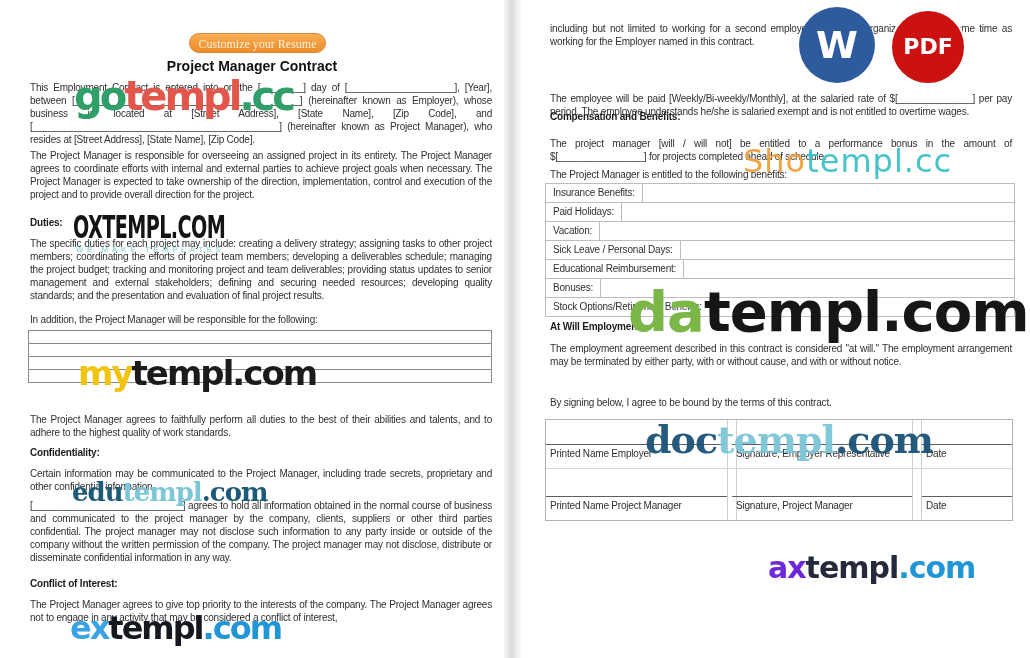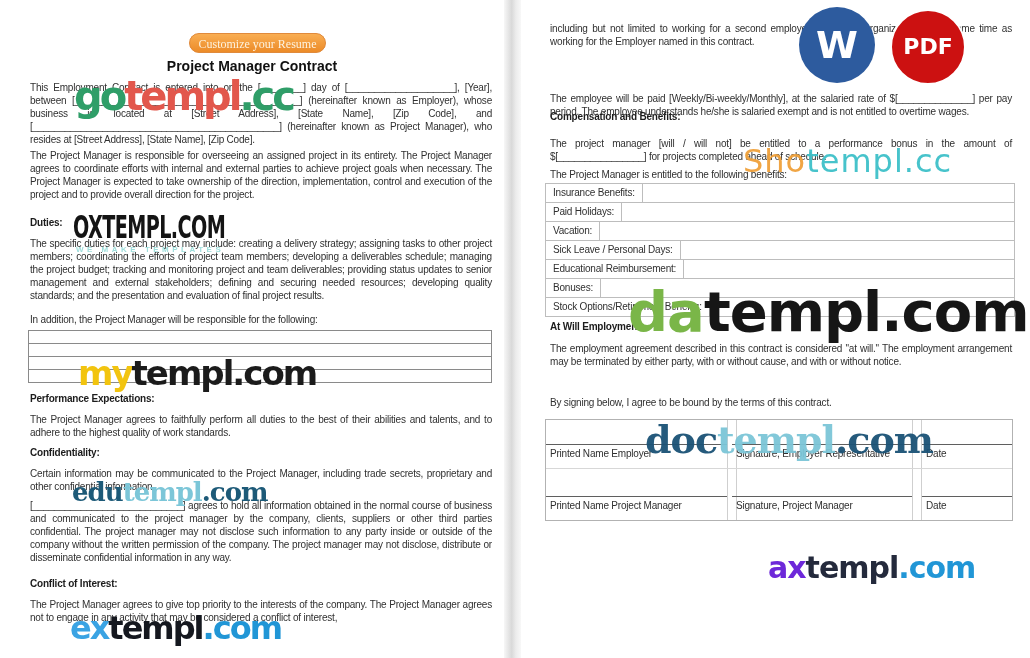--- a/index.html
+++ b/index.html
@@ -110,21 +110,20 @@
 
   <div class="doc-text" style="left:30px;top:314px;width:462px;">In addition, the Project Manager will be responsible for the following:</div>
 
   <div class="blank-box">
     <div class="blank-row"></div>
     <div class="blank-row"></div>
     <div class="blank-row"></div>
     <div class="blank-row"></div>
   </div>
 
-  <div class="doc-text heading" style="left:30px;top:393px;width:462px;">Performance Expectations:</div>
 
   <div class="doc-text" style="left:30px;top:414px;width:462px;">The Project Manager agrees to faithfully perform all duties to the best of their abilities and talents, and to adhere to the highest quality of work standards.</div>
 
   <div class="doc-text heading" style="left:30px;top:447px;width:462px;">Confidentiality:</div>
 
   <div class="doc-text" style="left:30px;top:468px;width:462px;">Certain information may be communicated to the Project Manager, including trade secrets, proprietary and other confidential information.</div>
 
   <div class="doc-text" style="left:30px;top:500px;width:462px;">[____________________________] agrees to hold all information obtained in the normal course of business and communicated to the project manager by the company, clients, suppliers or other third parties confidential. The project manager may not disclose such information to any party inside or outside of the company without the written permission of the company. The project manager may not disclose, distribute or disseminate confidential information in any way.</div>
 
   <div class="doc-text heading" style="left:30px;top:578px;width:462px;">Conflict of Interest:</div>

